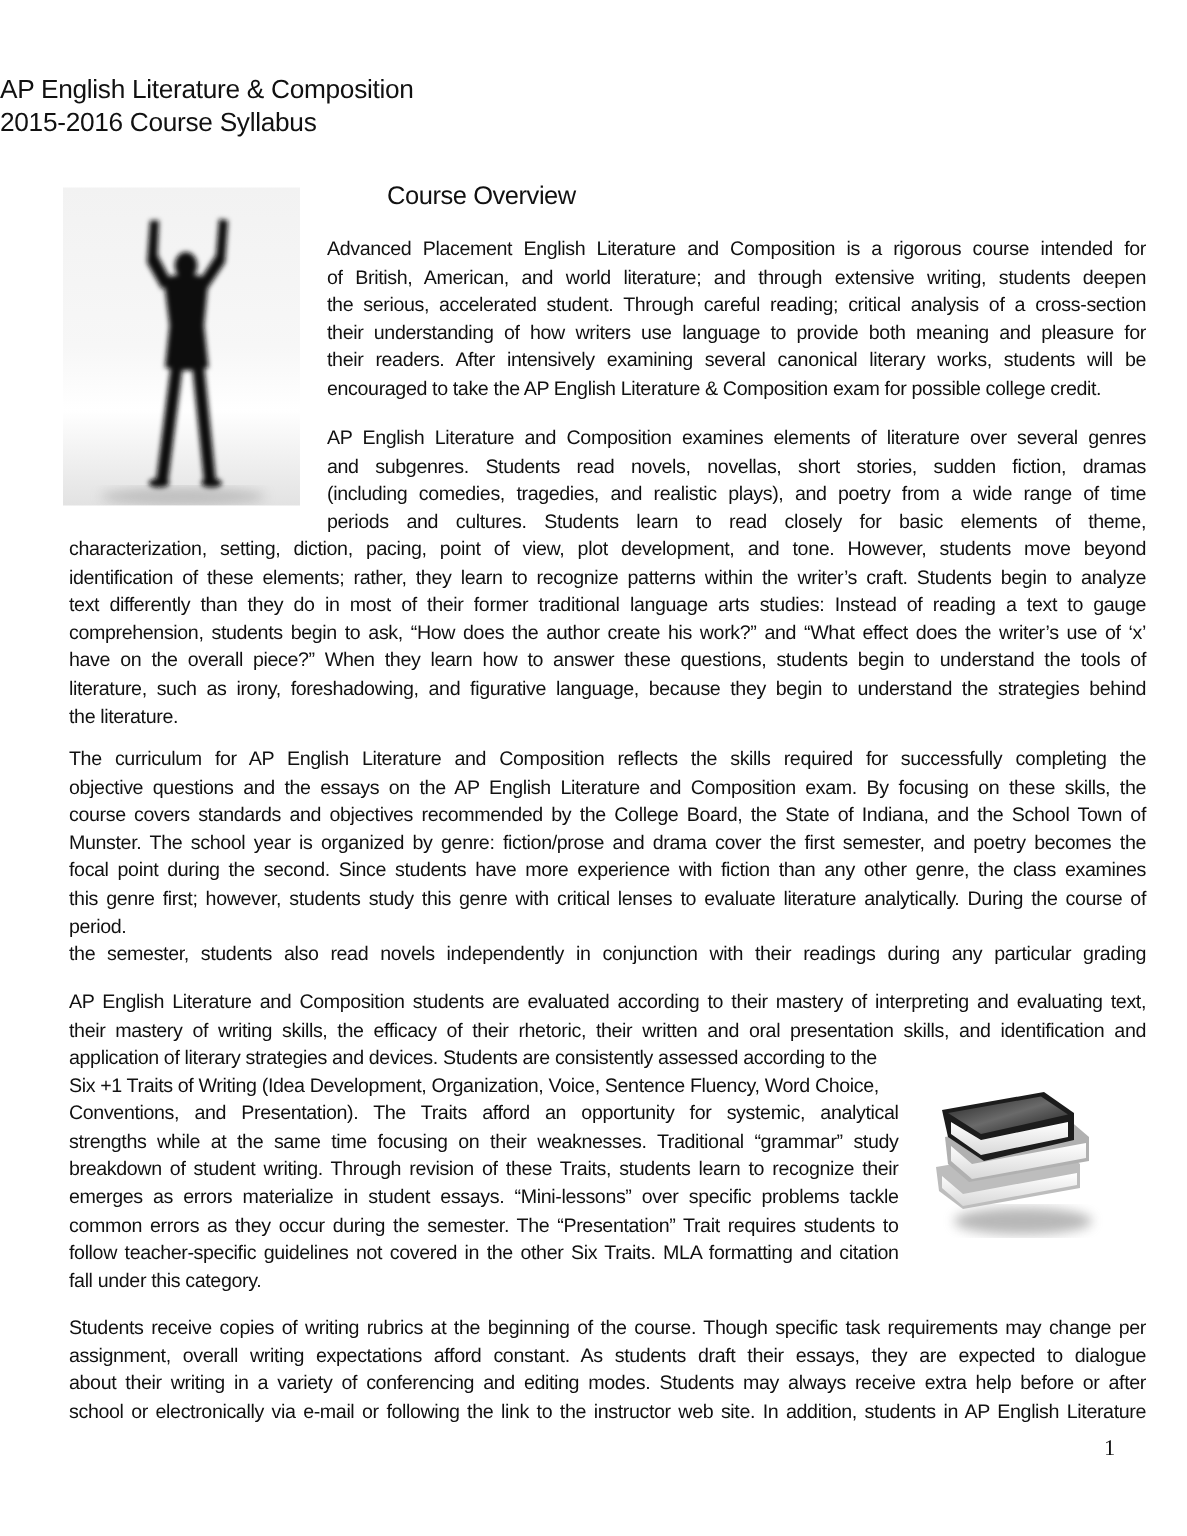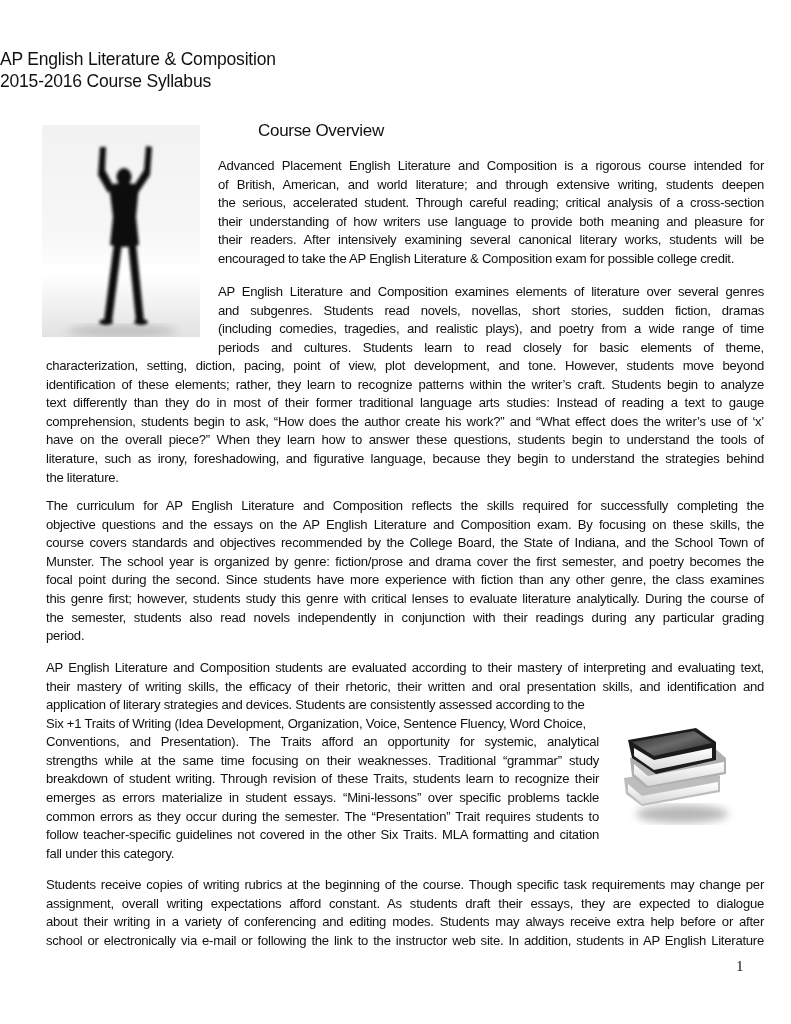--- a/index.html
+++ b/index.html
@@ -83,22 +83,22 @@
     <span class="line last">the literature.</span>
   </div>
 
   <div class="para" style="left:46px; top:497px; width:718px;">
     <span class="line">The curriculum for AP English Literature and Composition reflects the skills required for successfully completing the</span>
     <span class="line">objective questions and the essays on the AP English Literature and Composition exam. By focusing on these skills, the</span>
     <span class="line">course covers standards and objectives recommended by the College Board, the State of Indiana, and the School Town of</span>
     <span class="line">Munster. The school year is organized by genre: fiction/prose and drama cover the first semester, and poetry becomes the</span>
     <span class="line">focal point during the second. Since students have more experience with fiction than any other genre, the class examines</span>
     <span class="line">this genre first; however, students study this genre with critical lenses to evaluate literature analytically. During the course of</span>
+    <span class="line last">period.</span>
     <span class="line">the semester, students also read novels independently in conjunction with their readings during any particular grading</span>
-    <span class="line last">period.</span>
   </div>
 
   <div class="para" style="left:46px; top:659px; width:718px;">
     <span class="line">AP English Literature and Composition students are evaluated according to their mastery of interpreting and evaluating text,</span>
     <span class="line">their mastery of writing skills, the efficacy of their rhetoric, their written and oral presentation skills, and identification and</span>
   </div>
 
   <div class="para" style="left:46px; top:696px; width:553px;">
     <span class="line last">application of literary strategies and devices. Students are consistently assessed according to the</span>
     <span class="line last">Six +1 Traits of Writing (Idea Development, Organization, Voice, Sentence Fluency, Word Choice,</span>

